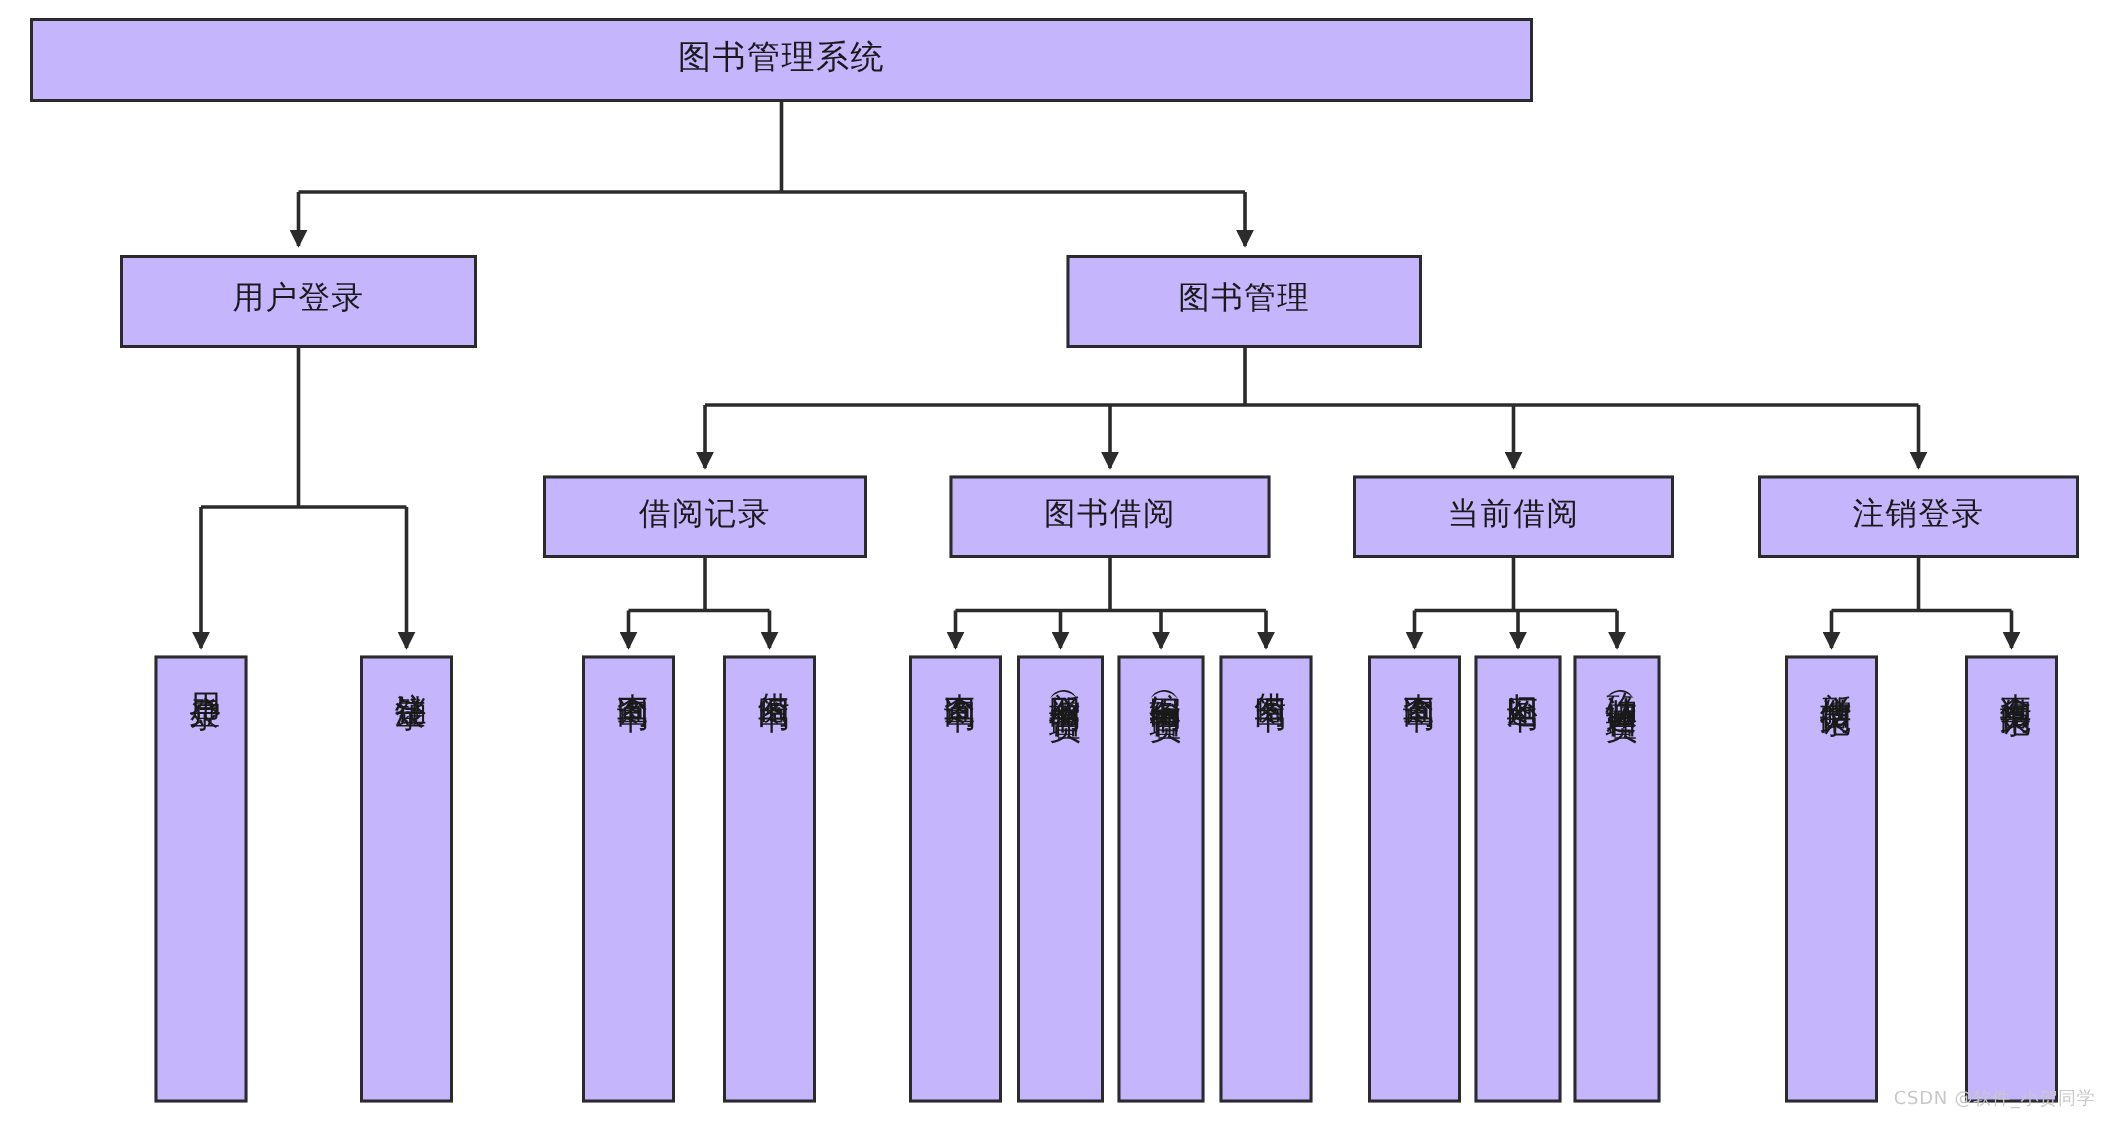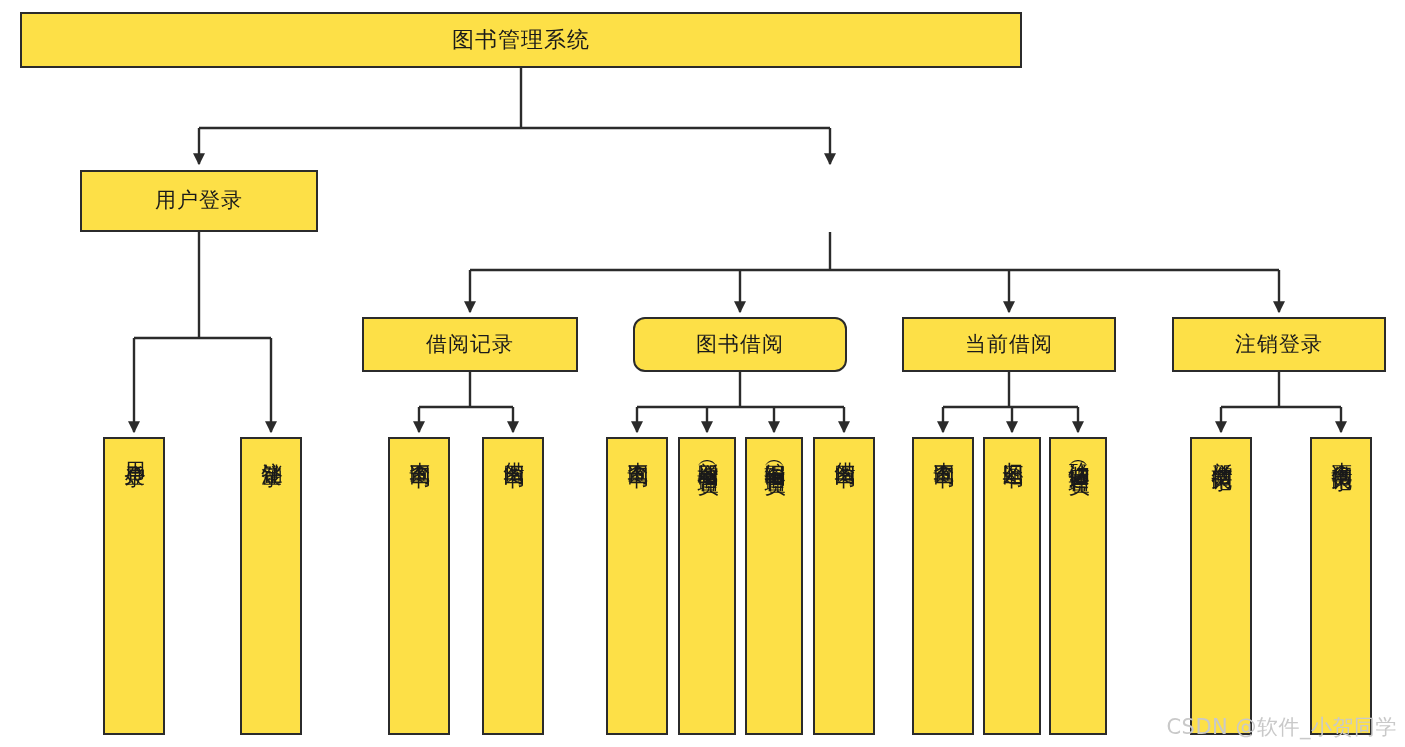--- a/index.html
+++ b/index.html
@@ -21,27 +21,28 @@
     position: absolute;
     left: 0;
     top: 0;
     width: 1405px;
     height: 747px;
     pointer-events: none;
   }
   .node {
     position: absolute;
     box-sizing: border-box;
-    background: #fde047;
+    background: #c4b5fd;
     border: 2px solid #2b2b2b;
     display: flex;
     align-items: center;
     justify-content: center;
     color: #1a1a1a;
     z-index: 2;
+    font-family: Liberation Mono, monospace;
   }
   .node-h {
     font-size: 21px;
     letter-spacing: 1px;
     line-height: 1.2;
     white-space: nowrap;
   }
   .node-root {
     font-size: 22px;
   }
@@ -56,21 +57,21 @@
     font-size: 21px;
     line-height: 1.42;
     letter-spacing: 2px;
     white-space: nowrap;
     text-align: center;
   }
   .watermark {
     position: absolute;
     right: 8px;
     bottom: 6px;
-    font-size: 21px;
+    font-size: 12px;
     color: #c9c9c9;
     letter-spacing: 0.5px;
     white-space: nowrap;
     z-index: 5;
   }
 </style>
 </head>
 <body>
 
 <div id="canvas">
@@ -126,25 +127,28 @@
     </g>
   </svg>
 
   <div class="node node-h node-root" style="left: 20px; top: 12px; width: 1002px; height: 56px;">
     <span>图书管理系统</span>
   </div>
 
   <div class="node node-h" style="left: 80px; top: 170px; width: 238px; height: 62px;">
     <span>用户登录</span>
   </div>
+  <div class="node node-h" style="left: 711px; top: 170px; width: 237px; height: 62px;">
+    <span>图书管理</span>
+  </div>
 
   <div class="node node-h" style="left: 362px; top: 317px; width: 216px; height: 55px;">
     <span>借阅记录</span>
   </div>
-  <div class="node node-h" style="left: 633px; top: 317px; width: 214px; height: 55px; border-radius: 12px;">
+  <div class="node node-h" style="left: 633px; top: 317px; width: 214px; height: 55px;">
     <span>图书借阅</span>
   </div>
   <div class="node node-h" style="left: 902px; top: 317px; width: 214px; height: 55px;">
     <span>当前借阅</span>
   </div>
   <div class="node node-h" style="left: 1172px; top: 317px; width: 214px; height: 55px;">
     <span>注销登录</span>
   </div>
 
   <div class="node node-v" style="left: 103px; top: 437px; width: 62px; height: 298px;">

